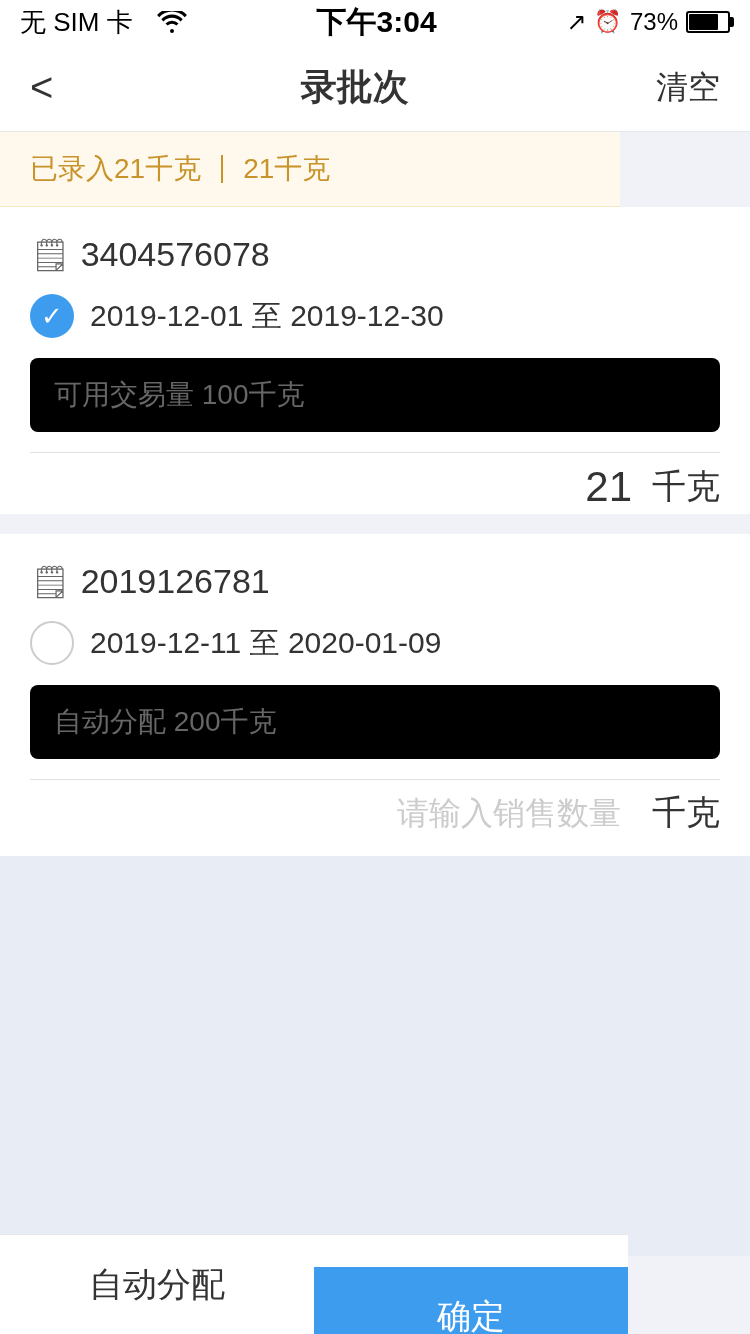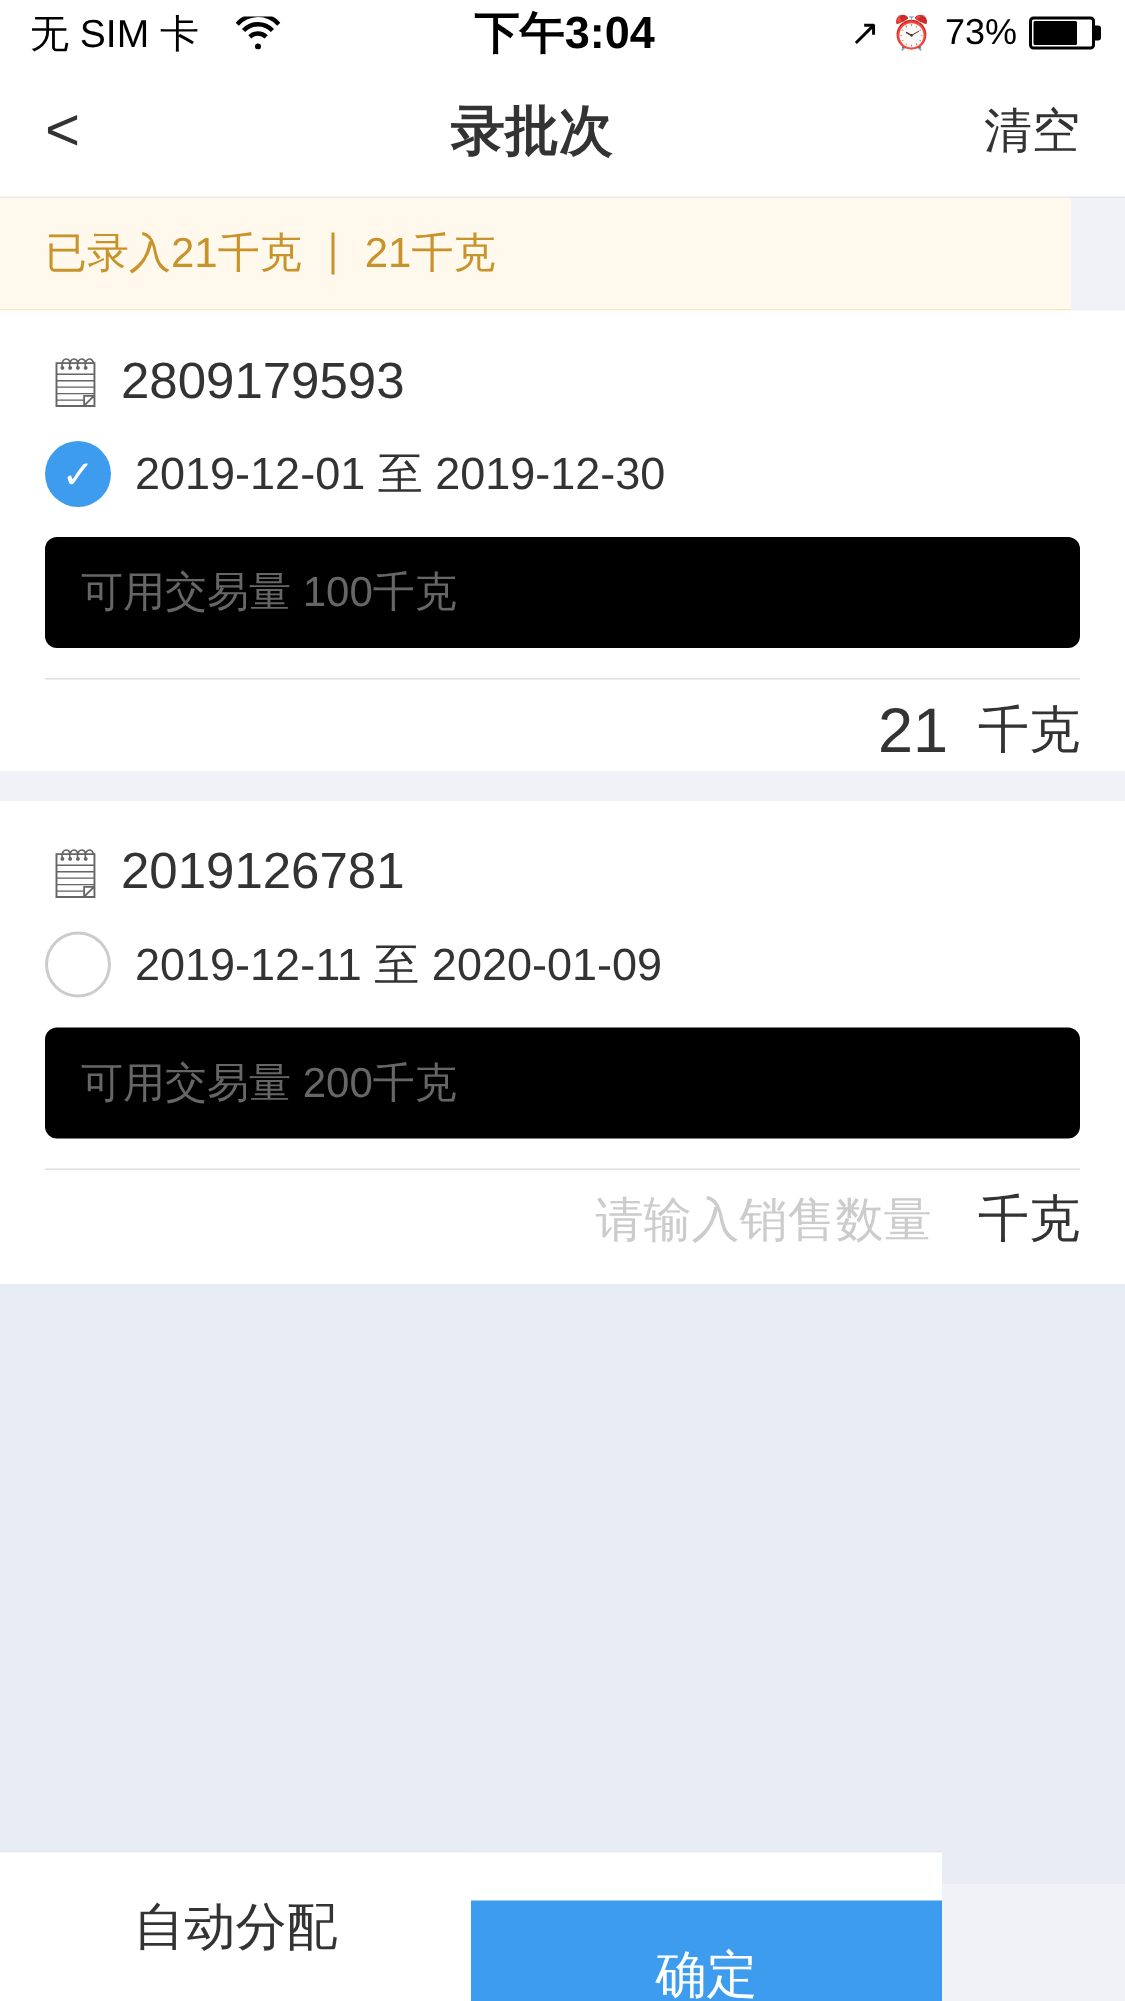--- a/index.html
+++ b/index.html
@@ -67,21 +67,21 @@
       font-family: Liberation Mono, monospace;
     }
     .nav-clear {
       font-size: 32px;
       color: #333;
       cursor: pointer;
     }
 
     
     .info-bar {
-      width: 714px;
+      width: 620px;
       background: #fef9ec;
       padding: 18px 30px;
       display: flex;
       align-items: center;
       gap: 20px;
       border-bottom: 1px solid #f5e8c0;
     }
     .info-item {
       font-size: 28px;
       color: #c8932a;
@@ -322,21 +322,21 @@
 
   <div class="info-bar">
     <span class="info-item">已录入21千克</span>
     <div class="info-divider"></div>
     <span class="info-item">21千克</span>
   </div>
 
   <div class="batch-card">
     <div class="batch-header">
       <span class="batch-icon">🗒</span>
-      <span class="batch-id">2809179593</span>
+      <span class="batch-id">3404576078</span>
     </div>
     <div class="batch-date-row">
       <div class="radio-circle radio-checked">
         <span class="checkmark">✓</span>
       </div>
       <span class="batch-date">2019-12-01 至 2019-12-30</span>
     </div>
     <div class="batch-availability">可用交易量 100千克</div>
     <div class="amount-divider"></div>
     <div class="batch-amount-row">
@@ -349,21 +349,21 @@
 
   <div class="batch-card">
     <div class="batch-header">
       <span class="batch-icon">🗒</span>
       <span class="batch-id">2019126781</span>
     </div>
     <div class="batch-date-row">
       <div class="radio-circle radio-unchecked"></div>
       <span class="batch-date">2019-12-11 至 2020-01-09</span>
     </div>
-    <div class="batch-availability">可用交易量 200千克</div>
+    <div class="batch-availability">自动分配 200千克</div>
     <div class="input-divider"></div>
     <div class="batch-input-row">
       <input class="batch-input" type="number" placeholder="请输入销售数量" style="">
       <span class="unit-label">千克</span>
     </div>
   </div>
 
   <div class="empty-area"></div>
 
 </div>

